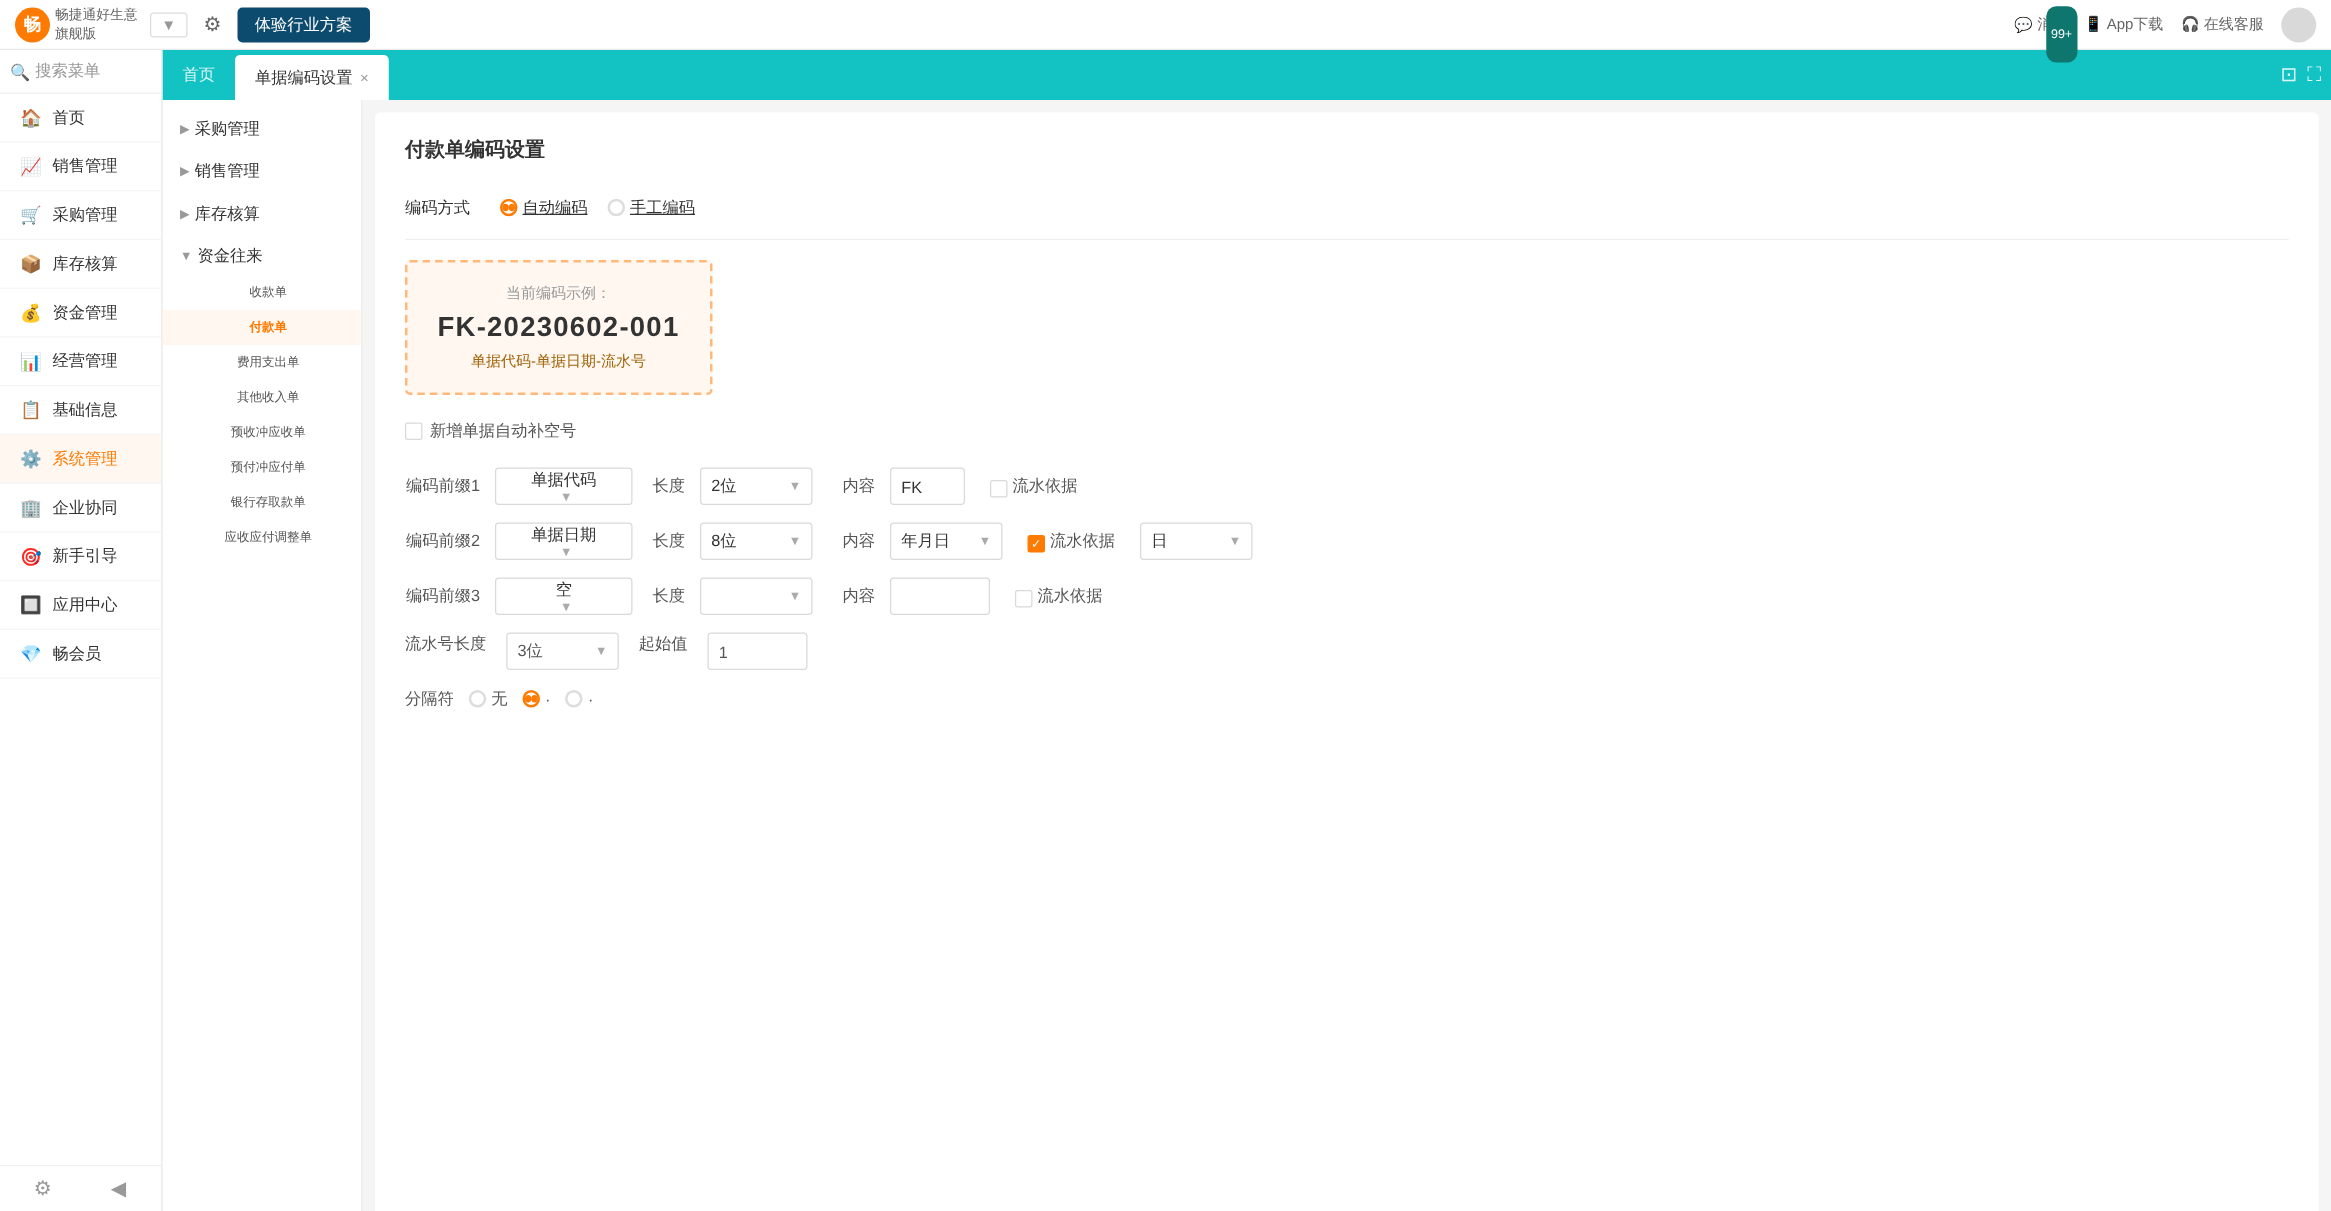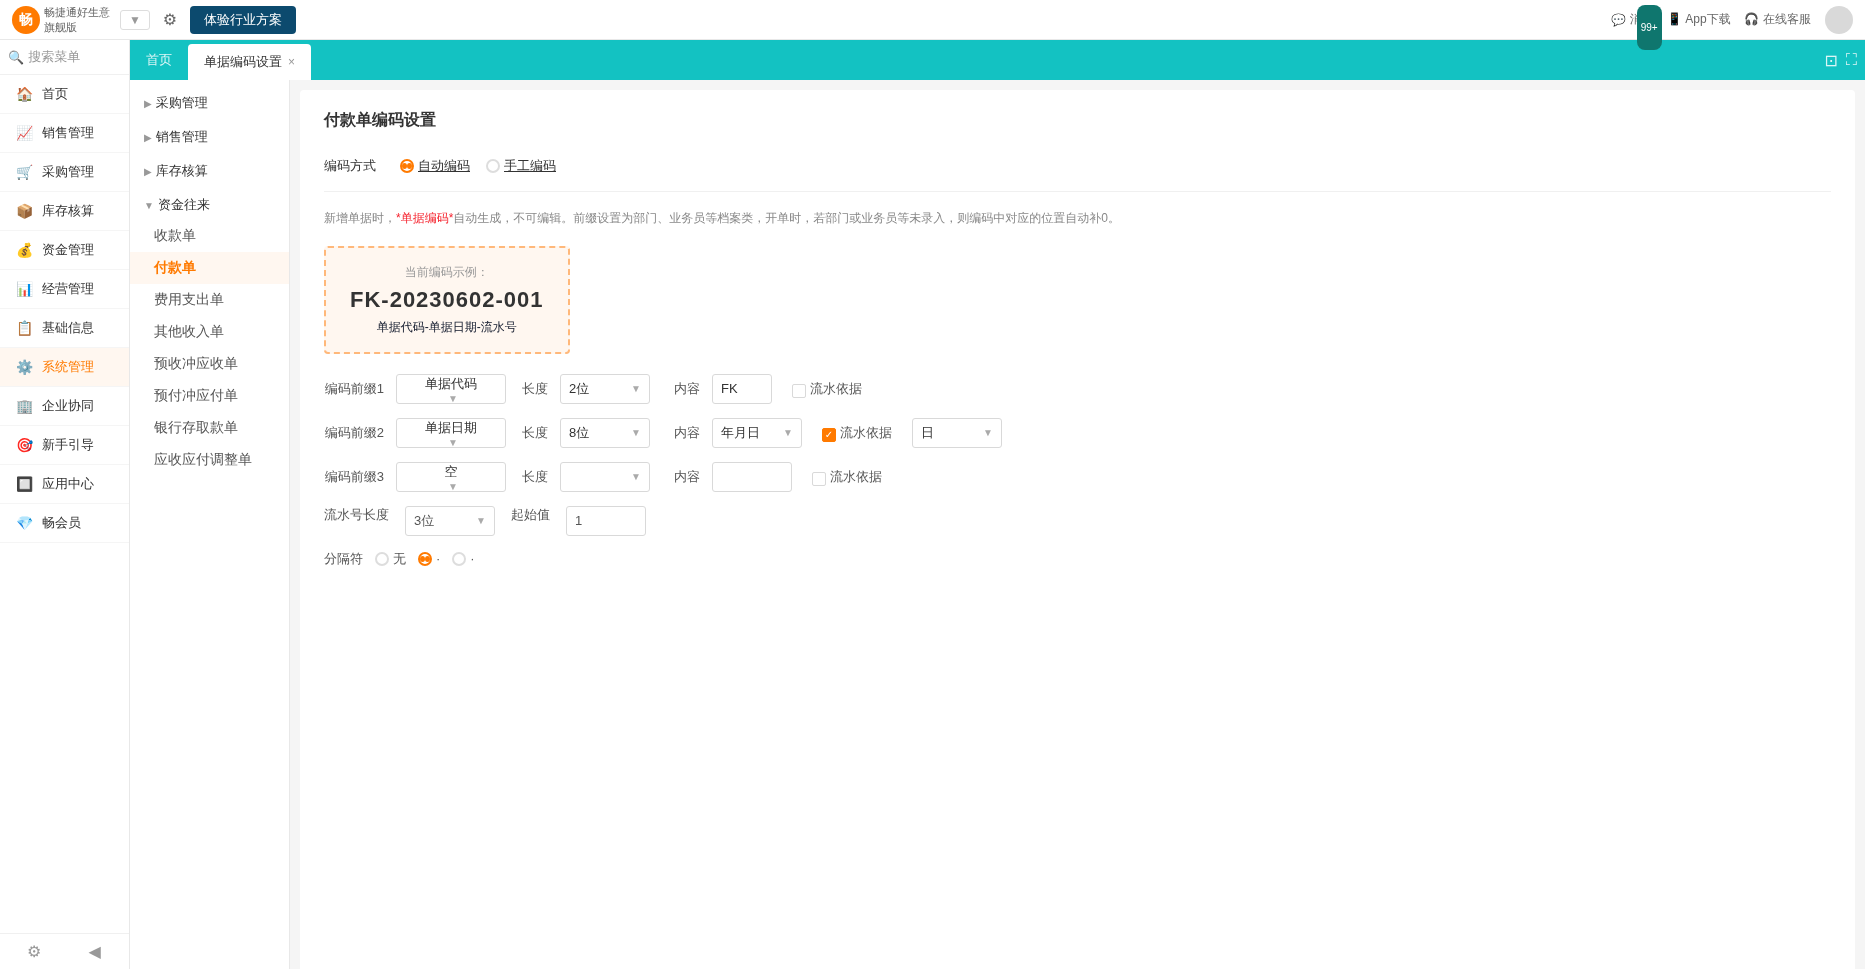--- a/index.html
+++ b/index.html
@@ -40,21 +40,21 @@
     .nav-tab-close { font-size: 12px; color: #999; cursor: pointer; }
     .nav-tab-expand { margin-left: auto; display: flex; align-items: center; gap: 8px; padding-right: 8px; color: rgba(255,255,255,0.85); font-size: 16px; cursor: pointer; }
 
     
     .content-area { flex: 1; display: flex; flex-direction: column; overflow: hidden; }
     .content-body { flex: 1; overflow-y: auto; background: #f5f5f5; display: flex; }
     .sub-sidebar { width: 160px; background: #fff; border-right: 1px solid #e8e8e8; flex-shrink: 0; overflow-y: auto; padding-top: 8px; }
     .sub-group { margin-bottom: 4px; }
     .sub-group-title { padding: 6px 14px; font-size: 13px; color: #333; display: flex; align-items: center; gap: 4px; cursor: pointer; }
     .sub-group-title .arrow { font-size: 10px; color: #999; }
-    .sub-item { padding: 7px 14px 7px 24px; font-size: 14px; color: #555; cursor: pointer; }
+    .sub-item { padding: 7px 14px 7px 24px; font-size: 10px; color: #555; cursor: pointer; text-align: center; }
     .sub-item.active { background: #fff7f0; color: #ff7a00; font-weight: bold; }
 
     
     .main-panel { flex: 1; padding: 20px 24px; overflow-y: auto; background: #fff; margin: 10px 10px 0 10px; border-radius: 4px 4px 0 0; }
     .panel-title { font-size: 16px; font-weight: bold; color: #333; margin-bottom: 16px; }
 
     
     .encode-type-row { display: flex; align-items: center; gap: 24px; padding: 10px 0 16px 0; border-bottom: 1px solid #f0f0f0; margin-bottom: 16px; }
     .encode-type-label { font-size: 13px; color: #333; }
     .radio-group { display: flex; align-items: center; gap: 16px; }
@@ -64,21 +64,21 @@
     .radio-circle.selected::after { content: ''; width: 6px; height: 6px; background: #ff7a00; border-radius: 50%; }
 
     
     .info-text { font-size: 12px; color: #888; margin-bottom: 16px; line-height: 1.8; }
     .info-text span { color: #f5222d; }
 
     
     .code-example-box { border: 2px dashed #ffb87a; background: #fff7f0; border-radius: 4px; padding: 16px 24px; display: inline-flex; flex-direction: column; align-items: center; margin-bottom: 20px; }
     .code-example-label { font-size: 12px; color: #999; margin-bottom: 6px; }
     .code-example-value { font-size: 22px; font-weight: bold; color: #333; letter-spacing: 1px; }
-    .code-example-desc { font-size: 12px; color: #0f172a; margin-top: 6px; }
+    .code-example-desc { font-size: 12px; color: #a16207; margin-top: 6px; }
 
     
     .auto-fill-row { display: flex; align-items: center; gap: 6px; margin-bottom: 20px; font-size: 13px; color: #555; }
     .checkbox-box { width: 14px; height: 14px; border: 1px solid #d9d9d9; border-radius: 2px; display: inline-flex; align-items: center; justify-content: center; background: #fff; }
 
     
     .form-row { display: flex; align-items: center; gap: 12px; margin-bottom: 14px; }
     .form-label { font-size: 13px; color: #555; width: 60px; text-align: right; flex-shrink: 0; }
     .form-select { height: 30px; border: 1px solid #d9d9d9; border-radius: 3px; padding: 0 8px; font-size: 13px; background: #fff; display: flex; align-items: center; justify-content: space-between; cursor: pointer; min-width: 90px; }
     .form-select-wide { min-width: 110px; flex-direction: column; }
@@ -266,32 +266,33 @@
               <span>自动编码</span>
             </label>
             <label class="radio-item">
               <div class="radio-circle"></div>
               <span>手工编码</span>
             </label>
           </div>
         </div>
 
         
-        <div class="info-text">
-          新增单据时，<span>*单据编码*</span>自动生成，不可编辑。前缀设置为部门、业务员等档案类，开单时，若部门或业务员等未录入，则编码中对应的位置自动补0。
-        </div>
 
         
         <div class="code-example-box">
           <span class="code-example-label">当前编码示例：</span>
           <span class="code-example-value">FK-20230602-001</span>
           <span class="code-example-desc">单据代码-单据日期-流水号</span>
         </div>
 
         
+        <div class="auto-fill-row">
+          <div class="checkbox-box"></div>
+          <span>新增单据自动补空号</span>
+        </div>
 
         
         <div class="form-row">
           <span class="form-label">编码前缀1</span>
           <div class="form-select form-select-wide">
             <span>单据代码</span>
             <span class="select-arrow">▼</span>
           </div>
           <span class="length-label">长度</span>
           <div class="form-select">

